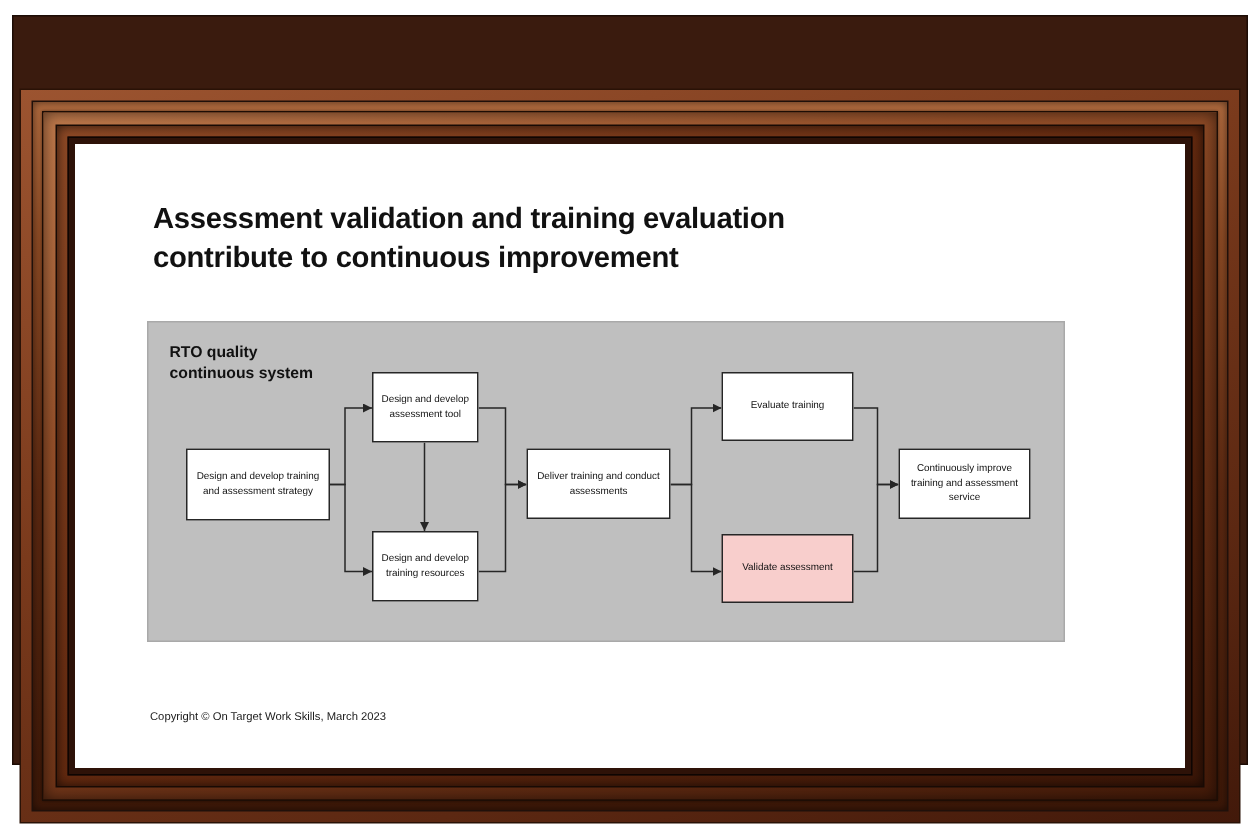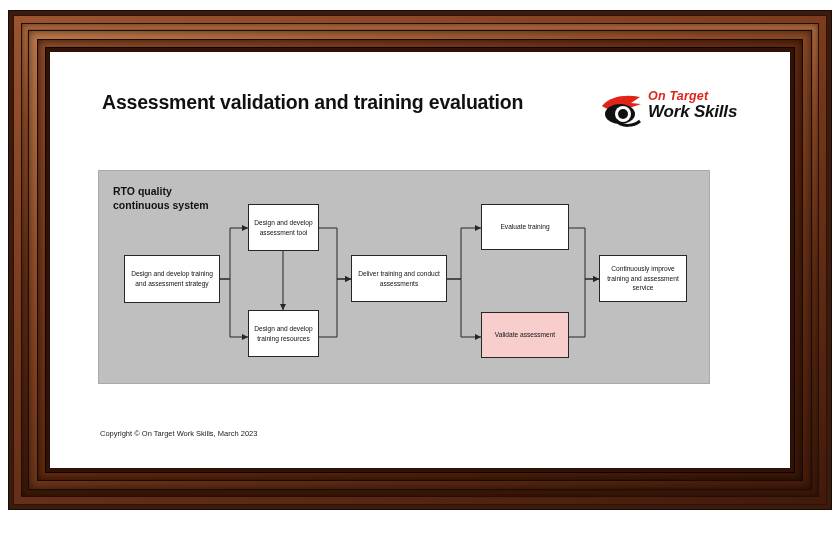--- a/index.html
+++ b/index.html
@@ -27,20 +27,21 @@
     padding: 4px;
   }
   .frame-ring-1 {
     width: 100%;
     height: 100%;
     box-sizing: border-box;
     background: linear-gradient(135deg, #8d4524 0%, #6b2f16 35%, #норм 35%, #5a2611 100%);
     background: linear-gradient(160deg, #9c5430 0%, #7a3a1c 40%, #5c2812 75%, #42190a 100%);
     padding: 7px;
     border: 1px solid #2a1206;
+    margin-top: 44px;
   }
   .frame-ring-2 {
     width: 100%;
     height: 100%;
     box-sizing: border-box;
     background: linear-gradient(180deg, #train 0%, #000 0%);
     background: linear-gradient(180deg, #b06a3e 0%, #8c4a24 20%, #5e2a12 55%, #3d1808 100%);
     padding: 6px;
     border: 1px solid #services;
     border: 1px solid #20100a;
@@ -195,37 +196,23 @@
  <div class="frame-ring-1">
   <div class="frame-ring-2">
    <div class="frame-ring-3">
     <div class="frame-ring-4">
      <div class="frame-inner-bevel">
 
       <div class="slide">
 
         <div class="slide-title">
           <div>Assessment validation and training evaluation</div>
+          <div>contribute to continuous improvement</div>
         </div>
 
-        <div class="logo">
-          <div class="logo-mark">
-            <svg viewBox="0 0 46 38" width="46" height="38">
-              <path d="M2 16 C10 6, 26 4, 40 7 L31 13 L41 14 C30 18, 12 24, 2 16 Z" fill="#e2231a"></path>
-              <ellipse cx="20" cy="24" rx="15" ry="10" fill="#111111"></ellipse>
-              <ellipse cx="23" cy="24" rx="8" ry="8" fill="#ffffff"></ellipse>
-              <ellipse cx="23" cy="24" rx="5" ry="5" fill="#111111"></ellipse>
-              <path d="M16 30 C22 38, 34 36, 40 31" stroke="#111111" stroke-width="3" fill="none"></path>
-            </svg>
-          </div>
-          <div class="logo-text">
-            <div class="logo-line1">On Target</div>
-            <div class="logo-line2">Work Skills</div>
-          </div>
-        </div>
 
         <div class="diagram">
 
           <div class="diagram-label">RTO quality continuous system</div>
 
           <svg class="connectors" viewBox="0 0 610 212">
             <defs>
               <marker id="arrow" markerWidth="7" markerHeight="7" refX="6" refY="3" orient="auto">
                 <path d="M0,0 L6,3 L0,6 z" fill="#262626"></path>
               </marker>

